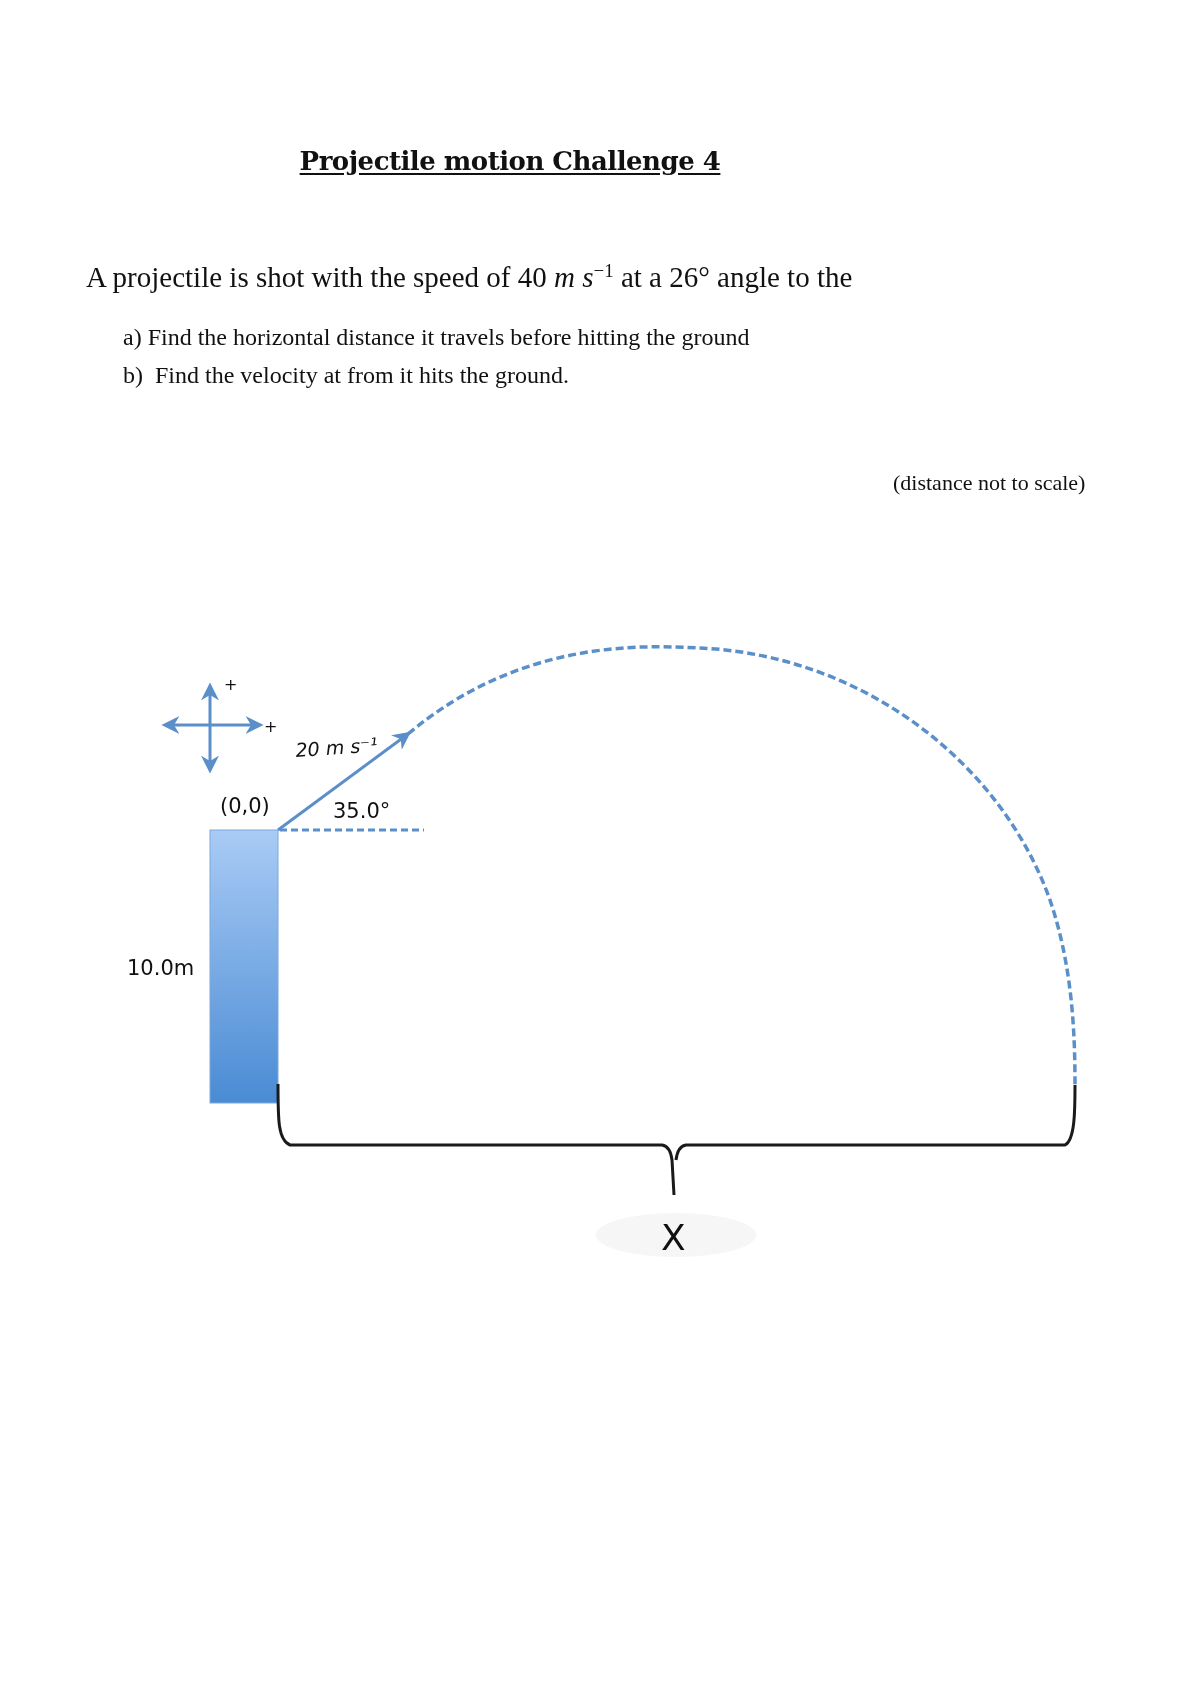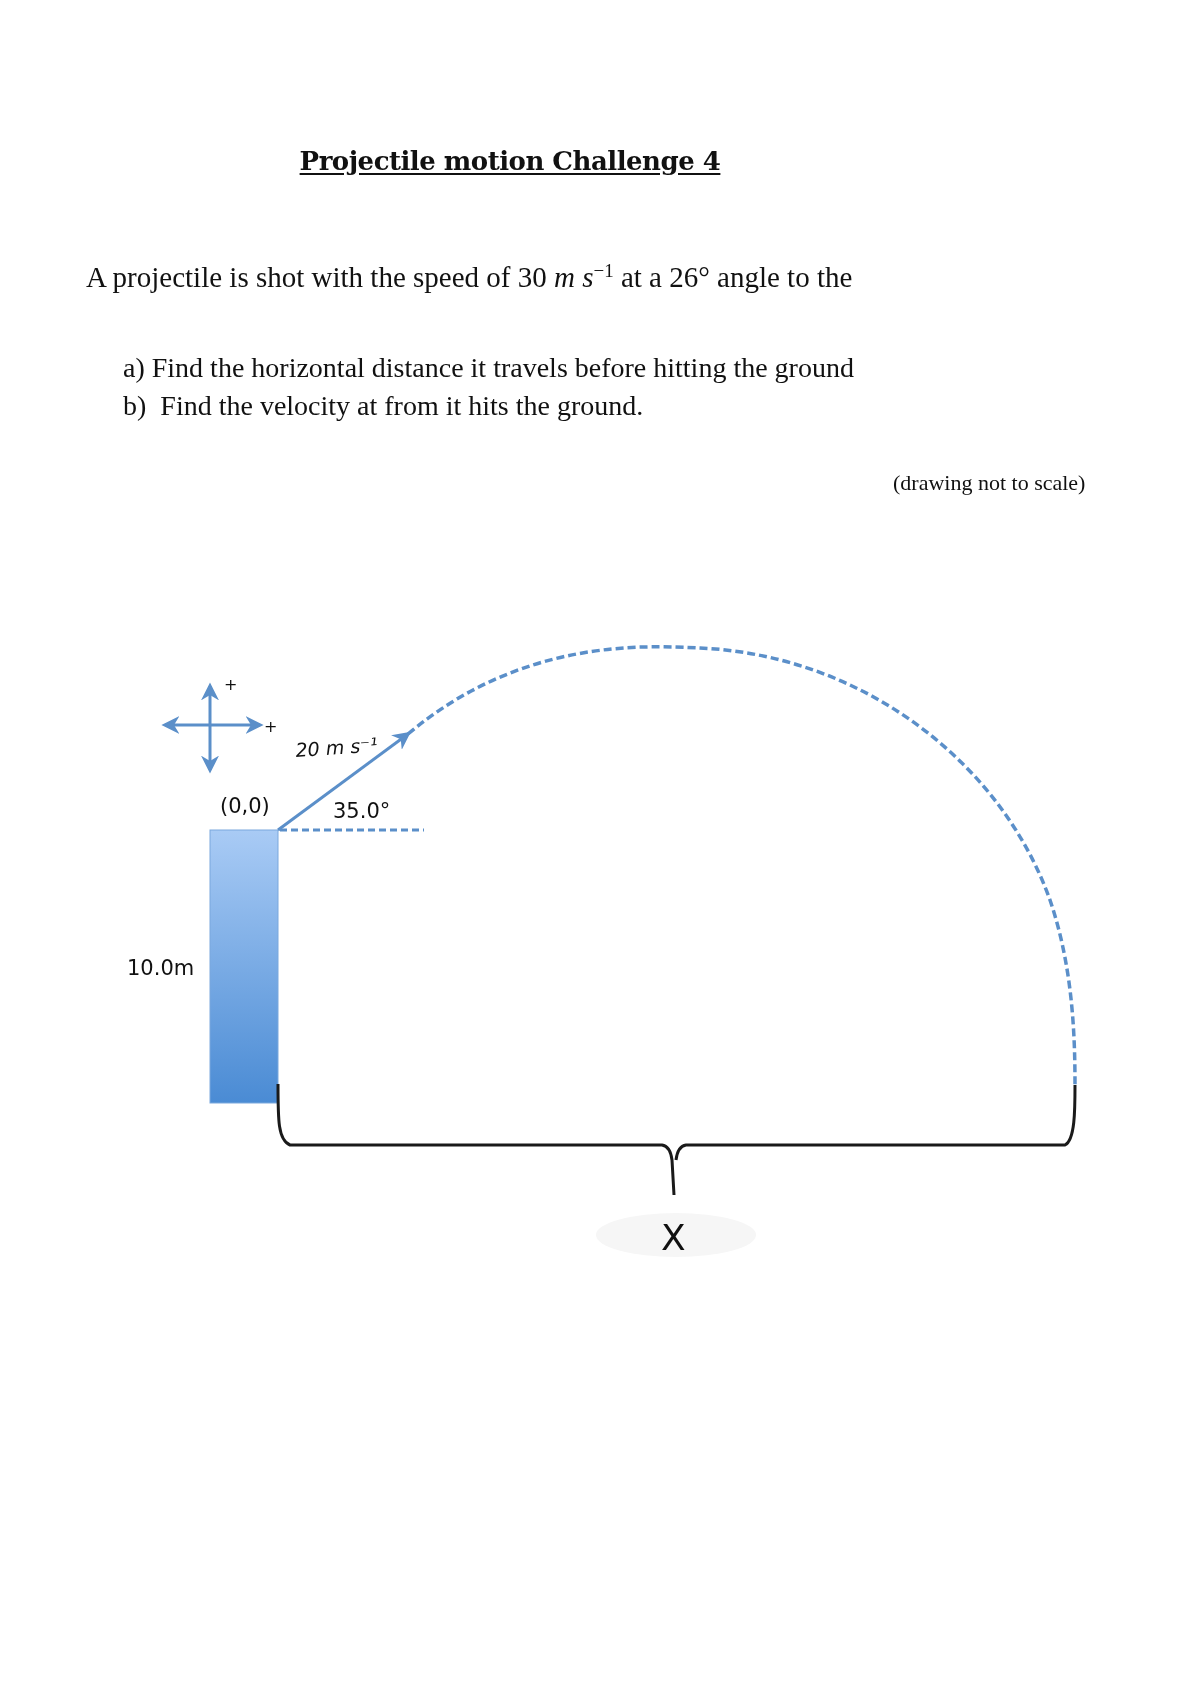--- a/index.html
+++ b/index.html
@@ -6,43 +6,43 @@
     body { width: 1200px; height: 1698px; position: relative; overflow: hidden;
            font-family: "DejaVu Serif", "Liberation Serif", serif; color: #111; }
     .title { position: absolute; top: 146px; left: 0; width: 1020px; text-align: center;
              font-family: "DejaVu Serif", serif; font-weight: bold; font-size: 26px;
              text-decoration: underline; text-underline-offset: 3px; letter-spacing: -0.5px; }
     .para { position: absolute; left: 86px; top: 258px; width: 1000px;
             font-family: "Liberation Serif", serif; font-size: 29px; line-height: 38px; }
     .para .line { display: block; white-space: nowrap; }
     .para .ital { font-style: italic; }
     .para sup { font-size: 19px; vertical-align: top; position: relative; top: -6px; }
-    .items { position: absolute; left: 123px; top: 349px; font-family: "Liberation Serif", serif;
-             font-size: 28px; line-height: 38px; }
+    .items { position: absolute; left: 123px; top: 318px; font-family: "Liberation Serif", serif;
+             font-size: 24px; line-height: 38px; }
     .items .item { display: block; white-space: nowrap; }
     .note { position: absolute; top: 470px; left: 893px; font-family: "Liberation Serif", serif;
             font-size: 22px; white-space: nowrap; }
     svg.diagram { position: absolute; left: 0; top: 0; }
     .lbl { font-family: "DejaVu Sans", sans-serif; fill: #111; }
   </style>
 </head>
 <body>
 
 <div class="title">Projectile motion Challenge 4</div>
 
 <div class="para">
-  <span class="line"><span>A projectile is shot with the speed of 30 </span><span class="ital">m</span><span class="ital"> s</span><sup>−1</sup><span> at a 26° angle to the</span></span>
+  <span class="line"><span>A projectile is shot with the speed of 40 </span><span class="ital">m</span><span class="ital"> s</span><sup>−1</sup><span> at a 26° angle to the</span></span>
 </div>
 
 <div class="items">
   <span class="item"><span>a)</span> <span>Find the horizontal distance it travels before hitting the ground</span></span>
   <span class="item"><span>b)</span>&nbsp; <span>Find the velocity at from it hits the ground.</span></span>
 </div>
 
-<div class="note">(drawing not to scale)</div>
+<div class="note">(distance not to scale)</div>
 
 <svg class="diagram" width="1200" height="1698" viewBox="0 0 1200 1698">
   <defs>
     <linearGradient id="cliffGrad" x1="0" y1="0" x2="0" y2="1">
       <stop offset="0" stop-color="#a9cbf5"></stop>
       <stop offset="1" stop-color="#4a8bd4"></stop>
     </linearGradient>
     <marker id="arrowBlue" viewBox="0 0 10 10" refX="8" refY="5" markerWidth="6" markerHeight="6" orient="auto-start-reverse">
       <path d="M0,0 L10,5 L0,10 L3,5 Z" fill="#5b8fc9"></path>
     </marker>

